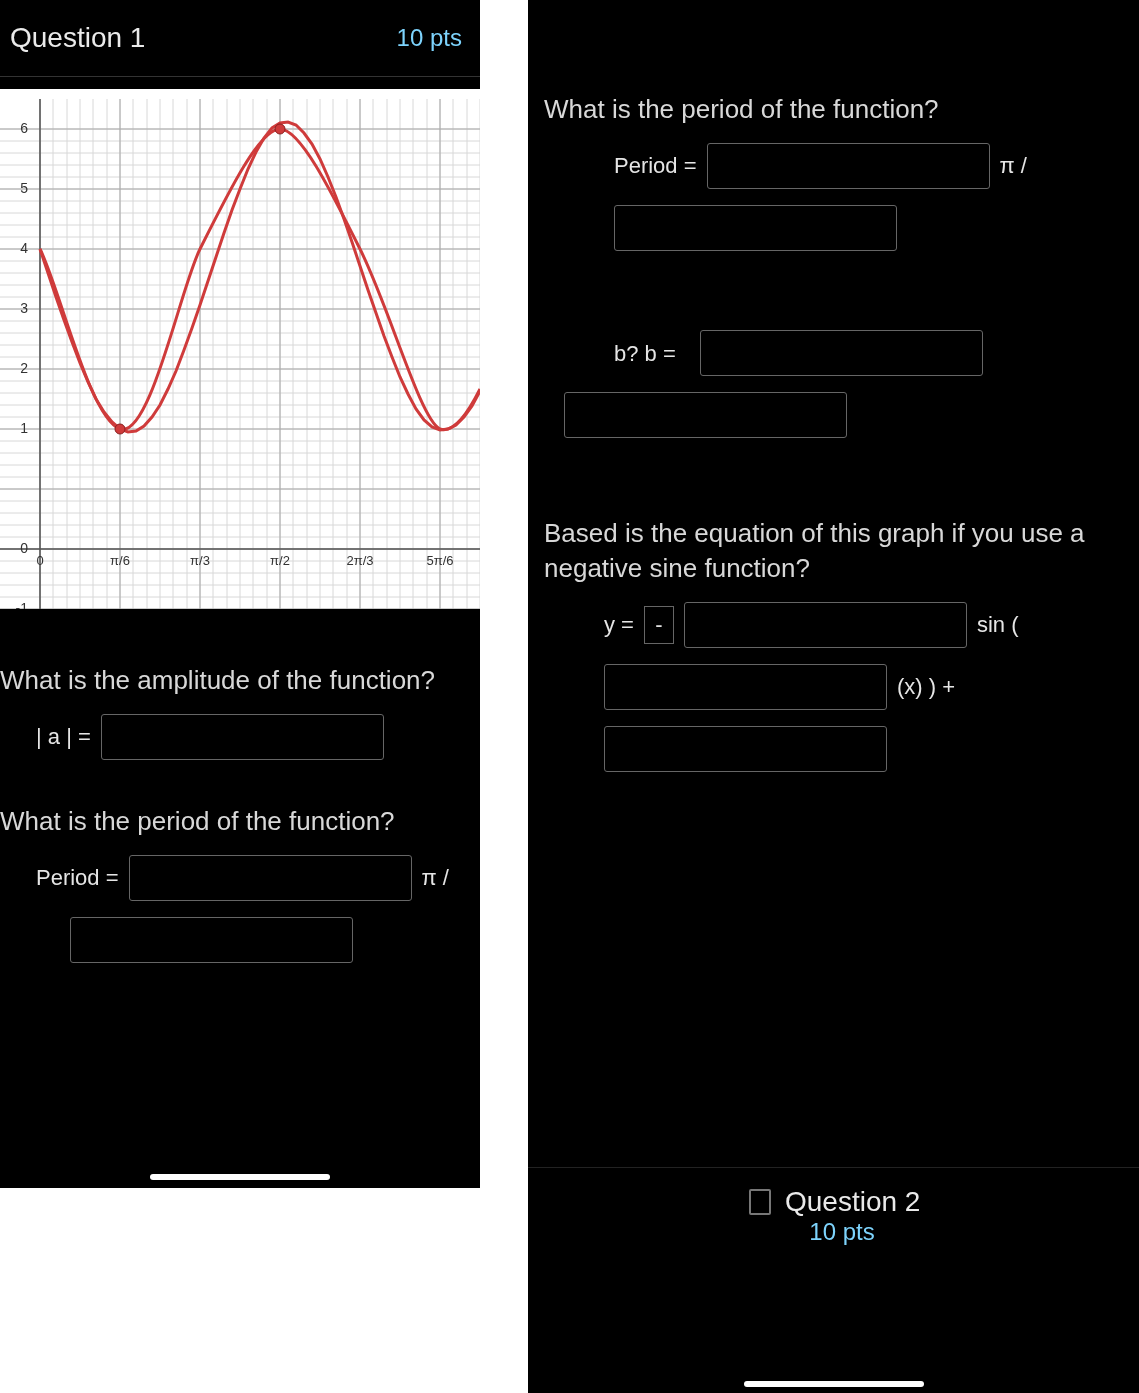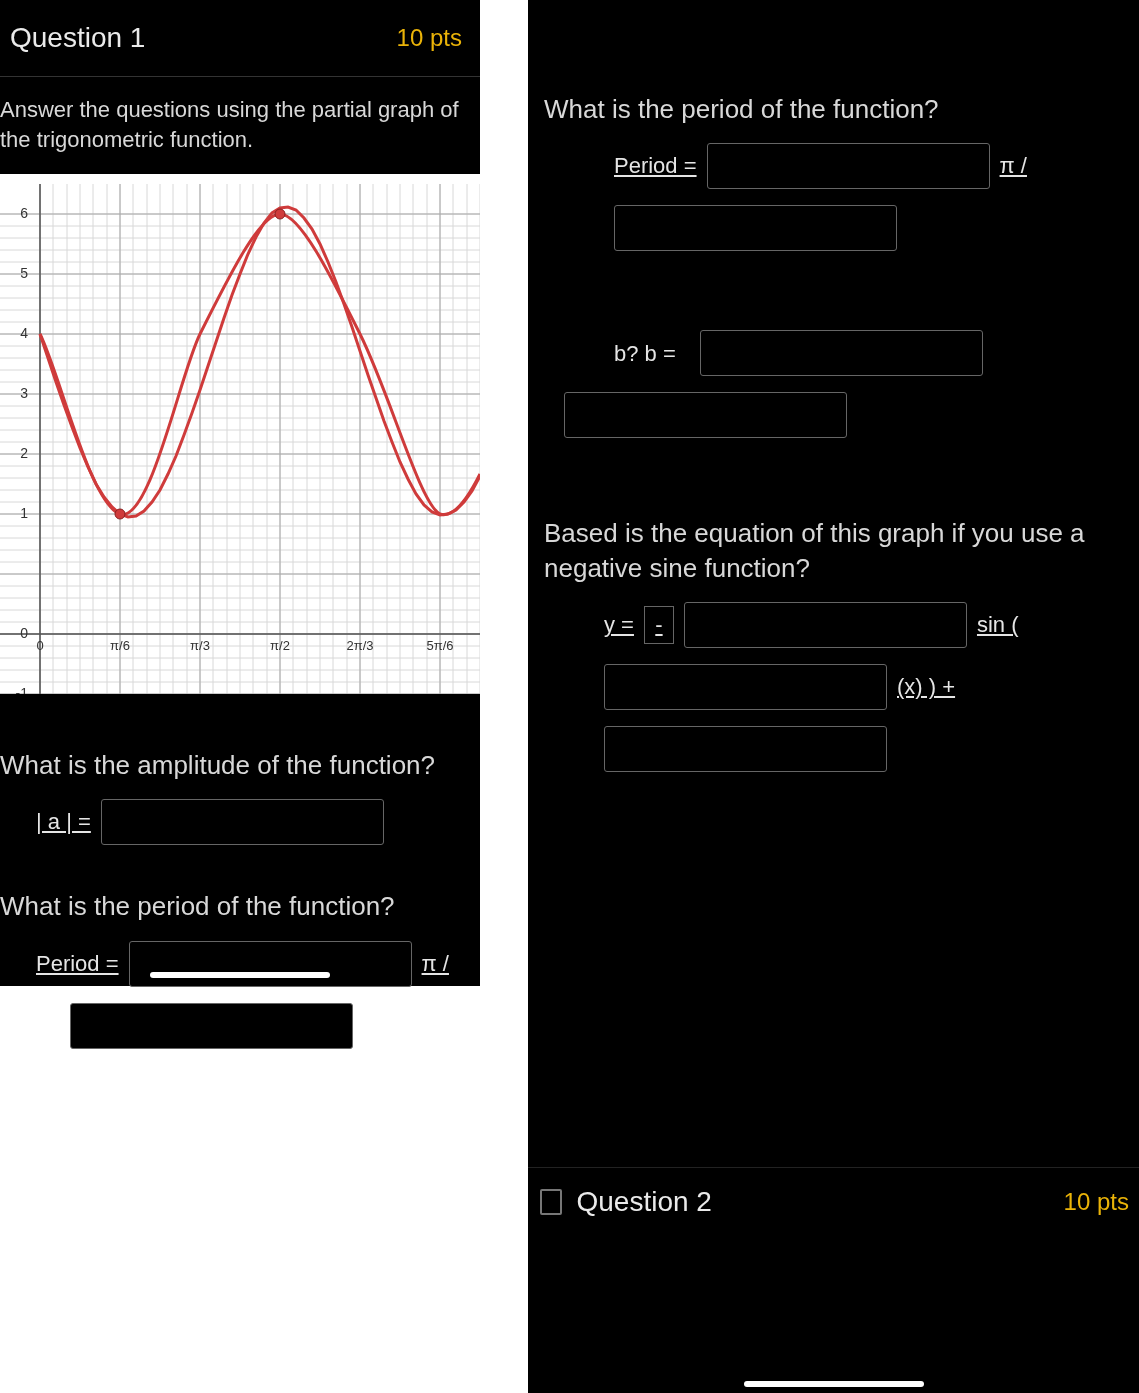--- a/index.html
+++ b/index.html
@@ -13,37 +13,37 @@
     position: relative;
   }
   .panel {
     position: absolute;
     background: #000;
     color: #e5e5e5;
   }
   .panel.left {
     left: 0; top: 0;
     width: 480px;
-    height: 986px;
+    height: 1188px;
   }
   .panel.right {
     left: 528px; top: 0;
     width: 611px;
     height: 1393px;
     border-top: 2px solid #000;
   }
   .qheader {
     display: flex;
     justify-content: space-between;
     align-items: center;
     padding: 22px 18px 22px 10px;
     border-bottom: 1px solid #333;
   }
   .qtitle { font-size: 28px; color: #eaeaea; }
-  .qpts { font-size: 24px; color: #eab308; margin-left: 15px; }
+  .qpts { font-size: 24px; color: #7dd3fc; margin-left: 15px; }
   .instr {
     font-size: 22px;
     color: #d8d8d8;
     padding: 18px 10px 8px 0;
     line-height: 1.35;
   }
   .graph-wrap {
     background: #fff;
     margin: 12px 0 18px 0;
     width: 480px;
@@ -57,21 +57,20 @@
     padding: 36px 10px 8px 0;
     line-height: 1.35;
   }
   .eqrow {
     display: flex;
     align-items: center;
     gap: 10px;
     padding: 8px 0 8px 36px;
     font-size: 22px;
     color: #e5e5e5;
-    text-decoration: underline;
   }
   .eqrow.indent2 { padding-left: 70px; }
   .answer-box {
     border: 1px solid #666;
     background: #000;
     height: 46px;
     min-width: 180px;
     border-radius: 3px;
     padding: 4px 8px;
     color: #e5e5e5;
@@ -80,20 +79,21 @@
   .answer-box.sm { min-width: 150px; }
   .gap { height: 28px; }
   .right-inner { padding: 20px 0 0 16px; }
   .q2header {
     display: flex;
     justify-content: space-between;
     align-items: center;
     padding: 18px 10px 12px 12px;
     border-top: 1px solid #222;
     margin-top: 120px;
+    flex-direction: column;
   }
   .q2header .flag {
     display:inline-block; width:22px; height:26px;
     border:2px solid #777; border-radius:2px;
     position:relative; margin-right:10px;
     vertical-align:-4px;
   }
   .q2header .flag::after{
     content:""; position:absolute; left:6px; top:4px;
     width:0;height:0;
@@ -119,21 +119,20 @@
 </head>
 <body>
 
 <div class="panel left">
 
   <div class="qheader">
     <span class="qtitle">Question 1</span>
     <span class="qpts">10 pts</span>
   </div>
 
-  <div class="instr">Answer the questions using the partial graph of the trigonometric function.</div>
 
   <div class="graph-wrap">
     <svg viewBox="0 0 480 520" width="480" height="520">
 
       <rect x="0" y="0" width="480" height="520" fill="#ffffff"></rect>
 
       <g stroke="#d8d8d8" stroke-width="1">
 
         <g>
           <line x1="40" y1="10" x2="40" y2="520"></line>

